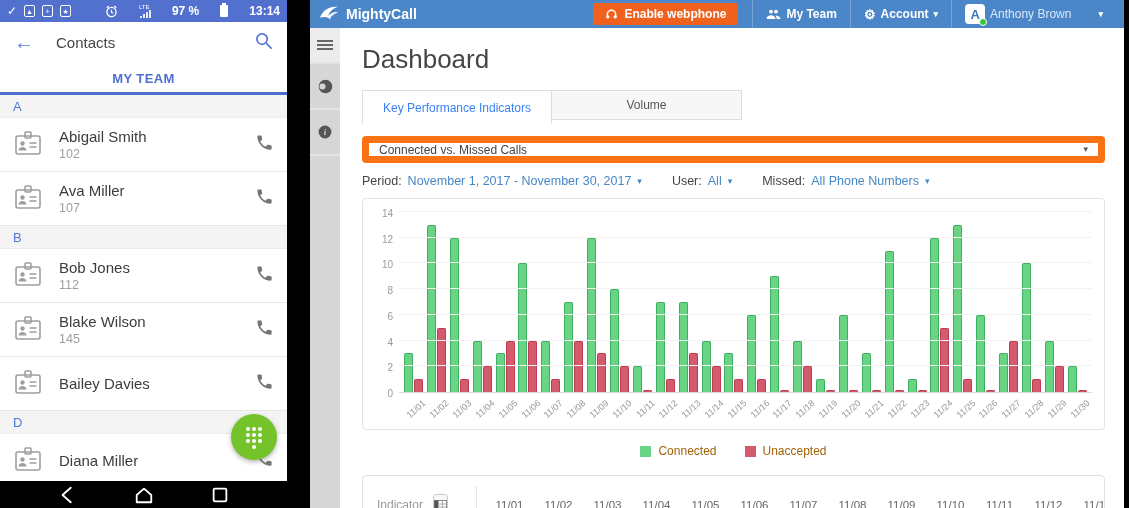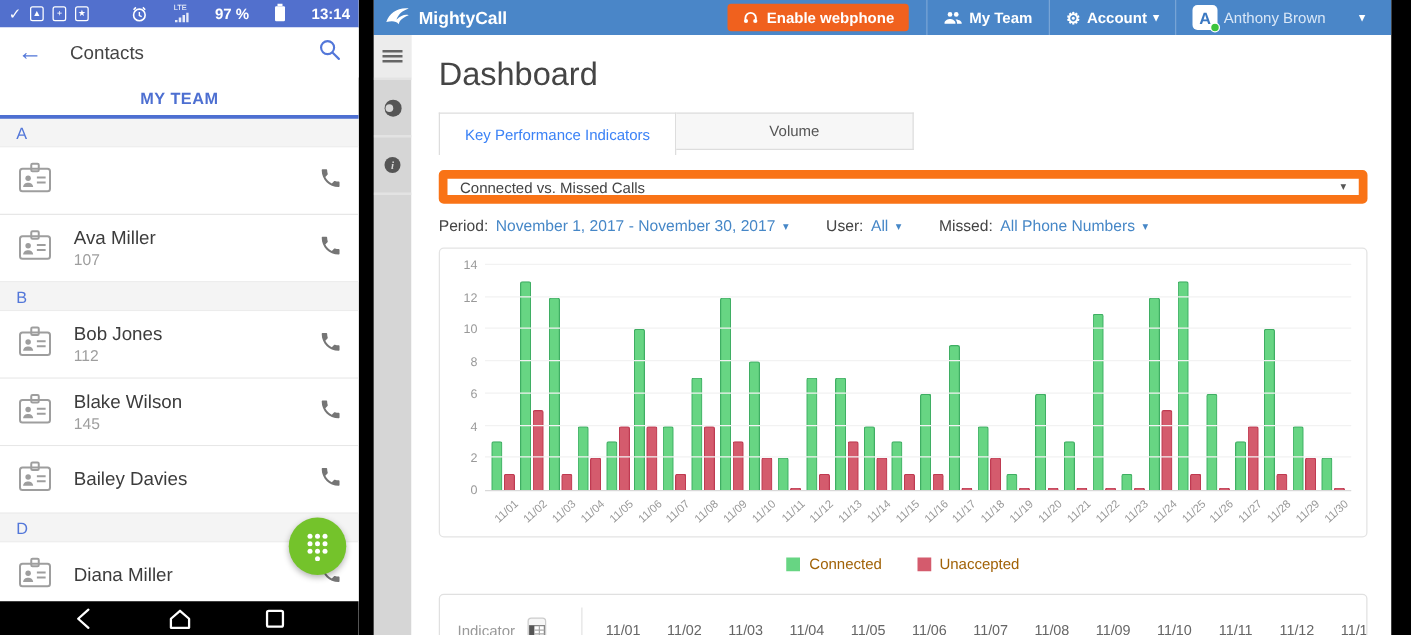--- a/index.html
+++ b/index.html
@@ -29,21 +29,21 @@
   .prow { height:54px; display:flex; align-items:center; padding:0 13px; border-bottom:1px solid #e7e7e7; background:#fff; }
   .prow .cardicon { margin-right:16px; flex:none; }
   .prow .pinfo { display:flex; flex-direction:column; gap:2px; }
   .pname { font-size:15px; color:#3c3c3c; }
   .pext  { font-size:12.5px; color:#9e9e9e; }
   .callbtn { margin-left:auto; }
   .fab { position:absolute; left:231px; top:414px; width:46px; height:46px; border-radius:50%; background:#74c32b; box-shadow:0 2px 5px rgba(0,0,0,.3); display:flex; align-items:center; justify-content:center; }
   .navbar { position:absolute; left:0; bottom:0; width:100%; height:27px; background:#000; display:flex; align-items:center; justify-content:space-around; padding:0 30px; }
 
   
-  .webapp { position:absolute; left:299px; top:0; width:814px; height:508px; background:#fff; overflow:hidden; }
+  .webapp { position:absolute; left:310px; top:0; width:814px; height:508px; background:#fff; overflow:hidden; }
   .topbar { height:28px; background:#4a86c8; display:flex; align-items:center; color:#fff; padding:0 8px; }
   .brand { display:flex; align-items:center; gap:6px; font-size:14px; font-weight:bold; }
   .topbar-right { margin-left:auto; display:flex; align-items:center; height:100%; }
   .webphone-btn { background:#f0611e; color:#fff; border:none; border-radius:3px; height:22px; padding:0 12px; font-size:12px; font-weight:bold; display:flex; align-items:center; gap:6px; font-family:inherit; }
   .top-item { display:flex; align-items:center; gap:5px; font-size:12px; font-weight:bold; padding:0 13px; height:100%; border-left:1px solid rgba(255,255,255,.25); }
   .top-item:first-child { border-left:none; padding-right:14px; }
   .gearglyph { font-size:13px; line-height:1; }
   .caret { font-size:9px; line-height:1; }
   .avatar { width:20px; height:20px; background:#fff; border-radius:4px; color:#3a78c2; font-weight:bold; font-size:13px; display:flex; align-items:center; justify-content:center; position:relative; }
   .avatar .dot { position:absolute; right:-2px; bottom:-2px; width:8px; height:8px; border-radius:50%; background:#3cc43c; border:1px solid #fff; }
@@ -142,20 +142,24 @@
   <div>
       <div class="psection">A</div>
       <div class="prow">
         <div class="cardicon"><svg width="30" height="26" viewBox="0 0 30 26">
             <rect x="3" y="6" width="24" height="18" rx="2" fill="none" stroke="#9e9e9e" stroke-width="1.6"></rect>
             <rect x="12" y="2" width="6" height="6" rx="1" fill="none" stroke="#9e9e9e" stroke-width="1.6"></rect>
             <circle cx="9.5" cy="13.5" r="2.2" fill="#9e9e9e"></circle>
             <path d="M5.5 20.5c0-2.2 2-3.4 4-3.4s4 1.2 4 3.4z" fill="#9e9e9e"></path>
             <path d="M16.5 13h7M16.5 17h7" stroke="#9e9e9e" stroke-width="1.6"></path>
           </svg></div>
+        <div class="pinfo">
+          <div class="pname">Abigail Smith</div>
+          <div class="pext">102</div>
+        </div>
         <div class="callbtn"><svg width="19" height="19" viewBox="0 0 24 24">
             <path d="M6.62 10.79c1.44 2.83 3.76 5.14 6.59 6.59l2.2-2.2c.27-.27.67-.36 1.02-.24 1.12.37 2.33.57 3.57.57.55 0 1 .45 1 1V20c0 .55-.45 1-1 1-9.39 0-17-7.61-17-17 0-.55.45-1 1-1h3.5c.55 0 1 .45 1 1 0 1.25.2 2.45.57 3.57.11.35.03.74-.25 1.02l-2.2 2.2z" fill="#757575"></path>
           </svg></div>
       </div>
       <div class="prow">
         <div class="cardicon"><svg width="30" height="26" viewBox="0 0 30 26">
             <rect x="3" y="6" width="24" height="18" rx="2" fill="none" stroke="#9e9e9e" stroke-width="1.6"></rect>
             <rect x="12" y="2" width="6" height="6" rx="1" fill="none" stroke="#9e9e9e" stroke-width="1.6"></rect>
             <circle cx="9.5" cy="13.5" r="2.2" fill="#9e9e9e"></circle>
             <path d="M5.5 20.5c0-2.2 2-3.4 4-3.4s4 1.2 4 3.4z" fill="#9e9e9e"></path>

